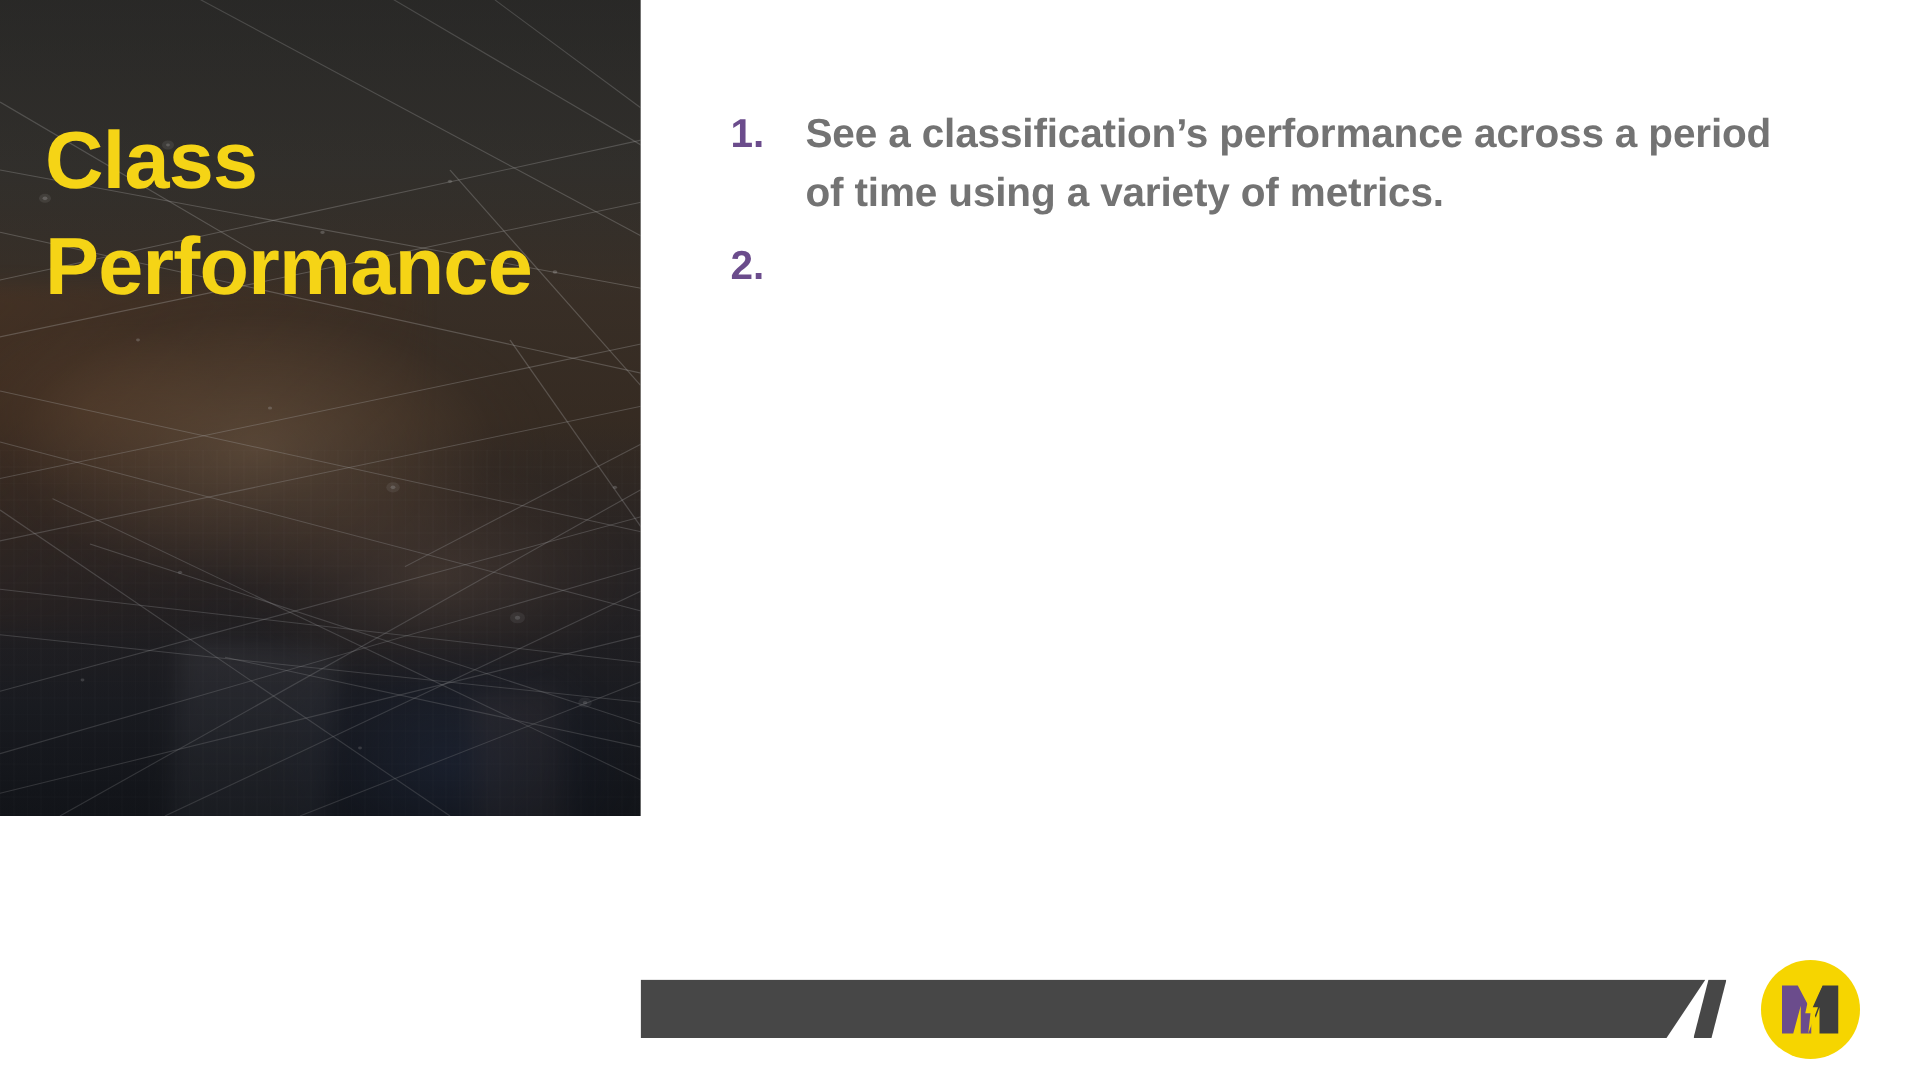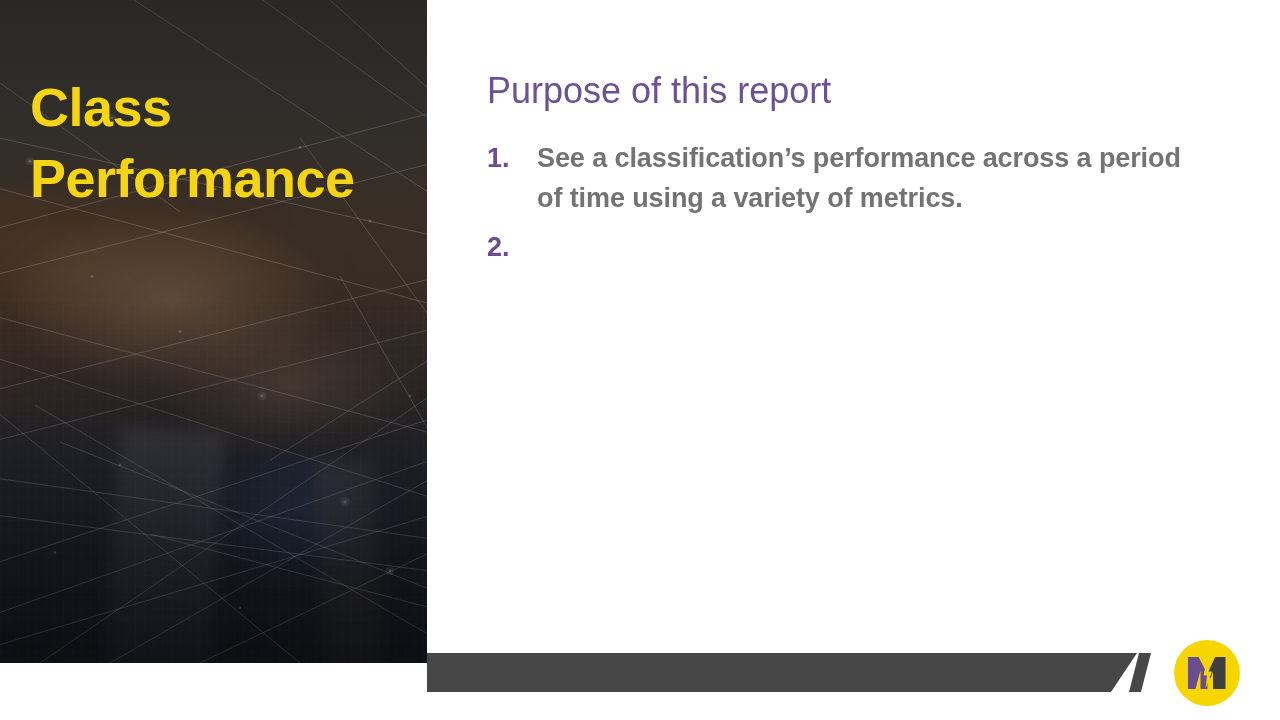--- a/index.html
+++ b/index.html
@@ -19,21 +19,21 @@
     overflow: hidden;
     background: #ffffff;
   }
 
   
   .left-panel {
     position: absolute;
     left: 0;
     top: 0;
     width: 427px;
-    height: 663px;
+    height: 544px;
     overflow: hidden;
     background: #2b2a28;
   }
 
   
   .photo-base {
     position: absolute;
     inset: 0;
     background:
       linear-gradient(to bottom,
@@ -308,21 +308,20 @@
     </div>
 
     <div class="photo-dark"></div>
 
     <div class="title">Class
 Performance</div>
     <div class="page-number">11</div>
   </div>
 
   <div class="content">
-    <h2 class="content-heading">Purpose of this report</h2>
     <ol class="numbered-list">
       <li>
         <span class="li-marker">1.</span>
         <span class="li-text">See a classification’s performance across a period of time using a variety of metrics.</span>
       </li>
       <li>
         <span class="li-marker">2.</span>
       </li>
     </ol>
   </div>

